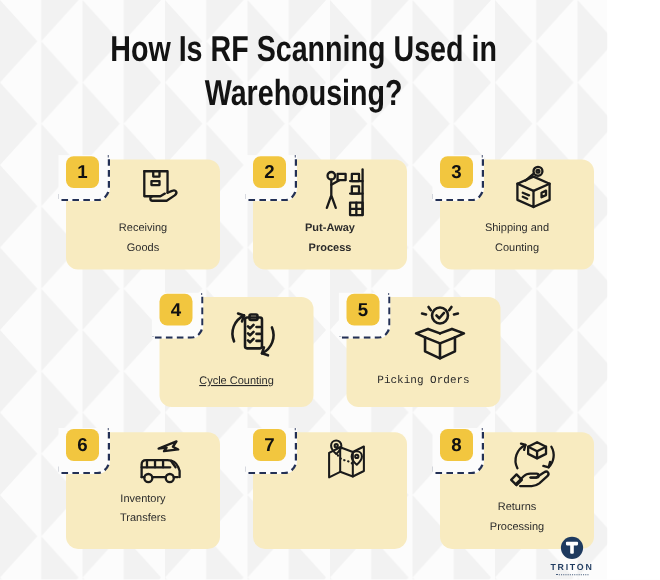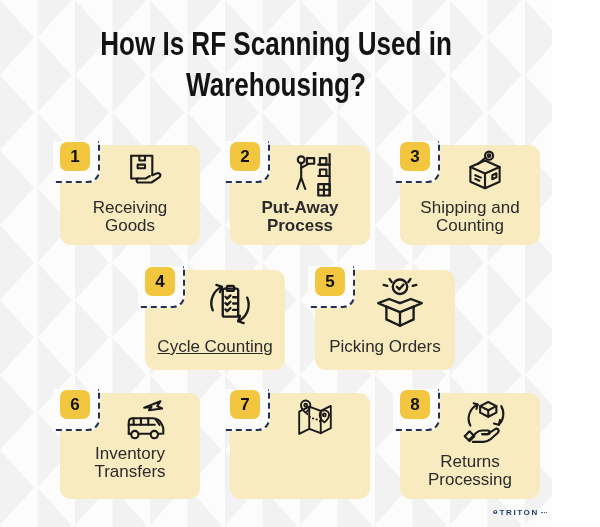--- a/index.html
+++ b/index.html
@@ -41,26 +41,26 @@
   }
   .icon-box{
     position:absolute; left:34px; right:4px; top:5px; height:52px;
     display:flex; align-items:center; justify-content:center;
     color:var(--icon_stroke);
   }
   .icon-box svg{height:100%; width:auto;}
   .label{
     position:absolute; left:2px; right:2px; bottom:10px;
     text-align:center; white-space:pre-line;
-    font-size:17px; line-height:18px; font-weight:500; color:var(--label);
+    font-size:10px; line-height:18px; font-weight:500; color:var(--label);
   }
 
   .logo{
     position:absolute; right:5px; bottom:4px; width:54px;
-    display:flex; flex-direction:row; align-items:center; gap:2px;
+    display:flex; flex-direction:column; align-items:center; gap:2px;
   }
   .logo-name{
     font-size:8px; font-weight:700; letter-spacing:1.6px; color:var(--logo_navy);
   }
   .logo-tagline{
     width:30px; height:0; border-bottom:1px dotted var(--logo_navy); opacity:.8;
   }
 </style>
 </head>
 <body>
@@ -164,21 +164,21 @@
               <circle cx="32" cy="13" r="8"></circle>
               <path d="M28.5,13 l2.8,2.8 L36,10.5"></path>
               <path d="M20.5,4.5 l2.3,3.2 M43.5,4.5 l-2.3,3.2 M14,11 l4,1 M50,11 l-4,1"></path>
               <path d="M17,35 l15,6 15,-6"></path>
               <path d="M17,35 V49 L32,56 L47,49 V35"></path>
               <path d="M32,41 V56"></path>
               <path d="M17,35 L8,31 L20,26.5 L32,31"></path>
               <path d="M47,35 L56,31 L44,26.5 L32,31"></path>
             </svg>
           </div>
-      <div class="label" style="bottom: 14px;">Picking Orders</div>
+      <div class="label" style="bottom: 14px; font-family: Liberation Mono, monospace;">Picking Orders</div>
     </div>
         <div class="card" style="left: 60px; top: 393px; width: 140px; height: 106px;">
       <div class="notch"></div>
       <div class="badge">6</div>
       <div class="icon-box" style="height: 52px;">
             <svg viewBox="0 0 64 64" width="56" height="56" fill="none" stroke="currentColor" stroke-width="2.6" stroke-linecap="round" stroke-linejoin="round">
               <path d="M31,12 L51,4 L47,10 L53,13 L37,15 L40,11 Z"></path>
               <path d="M12,44 V30 c0,-3 2,-5 5,-5 h24 c6,0 10,3 12,8 l1.5,4 v7"></path>
               <path d="M12,44 h3 M24,44 h15 M48,44 h4.5"></path>
               <circle cx="19.5" cy="45" r="4.5"></circle>

